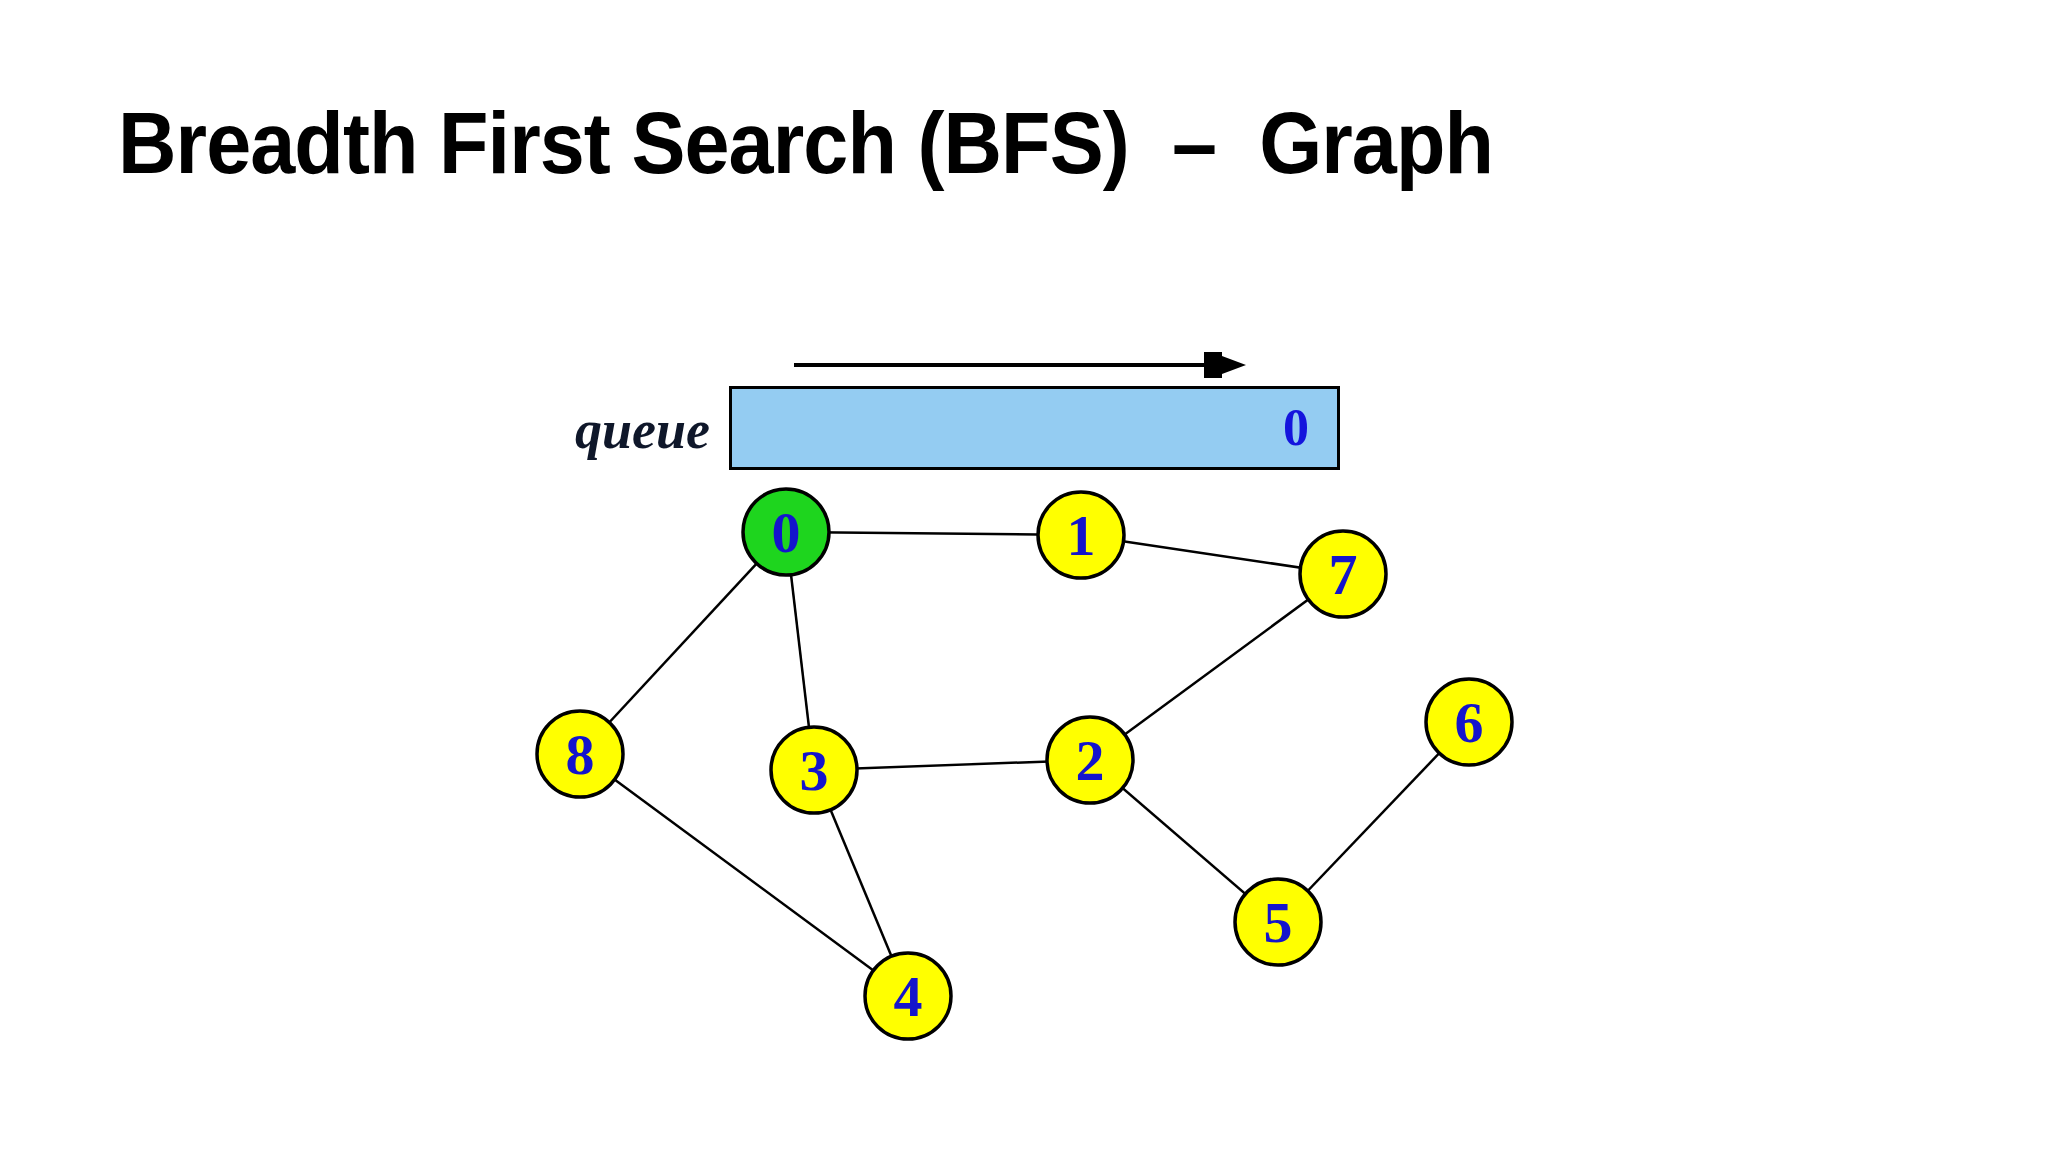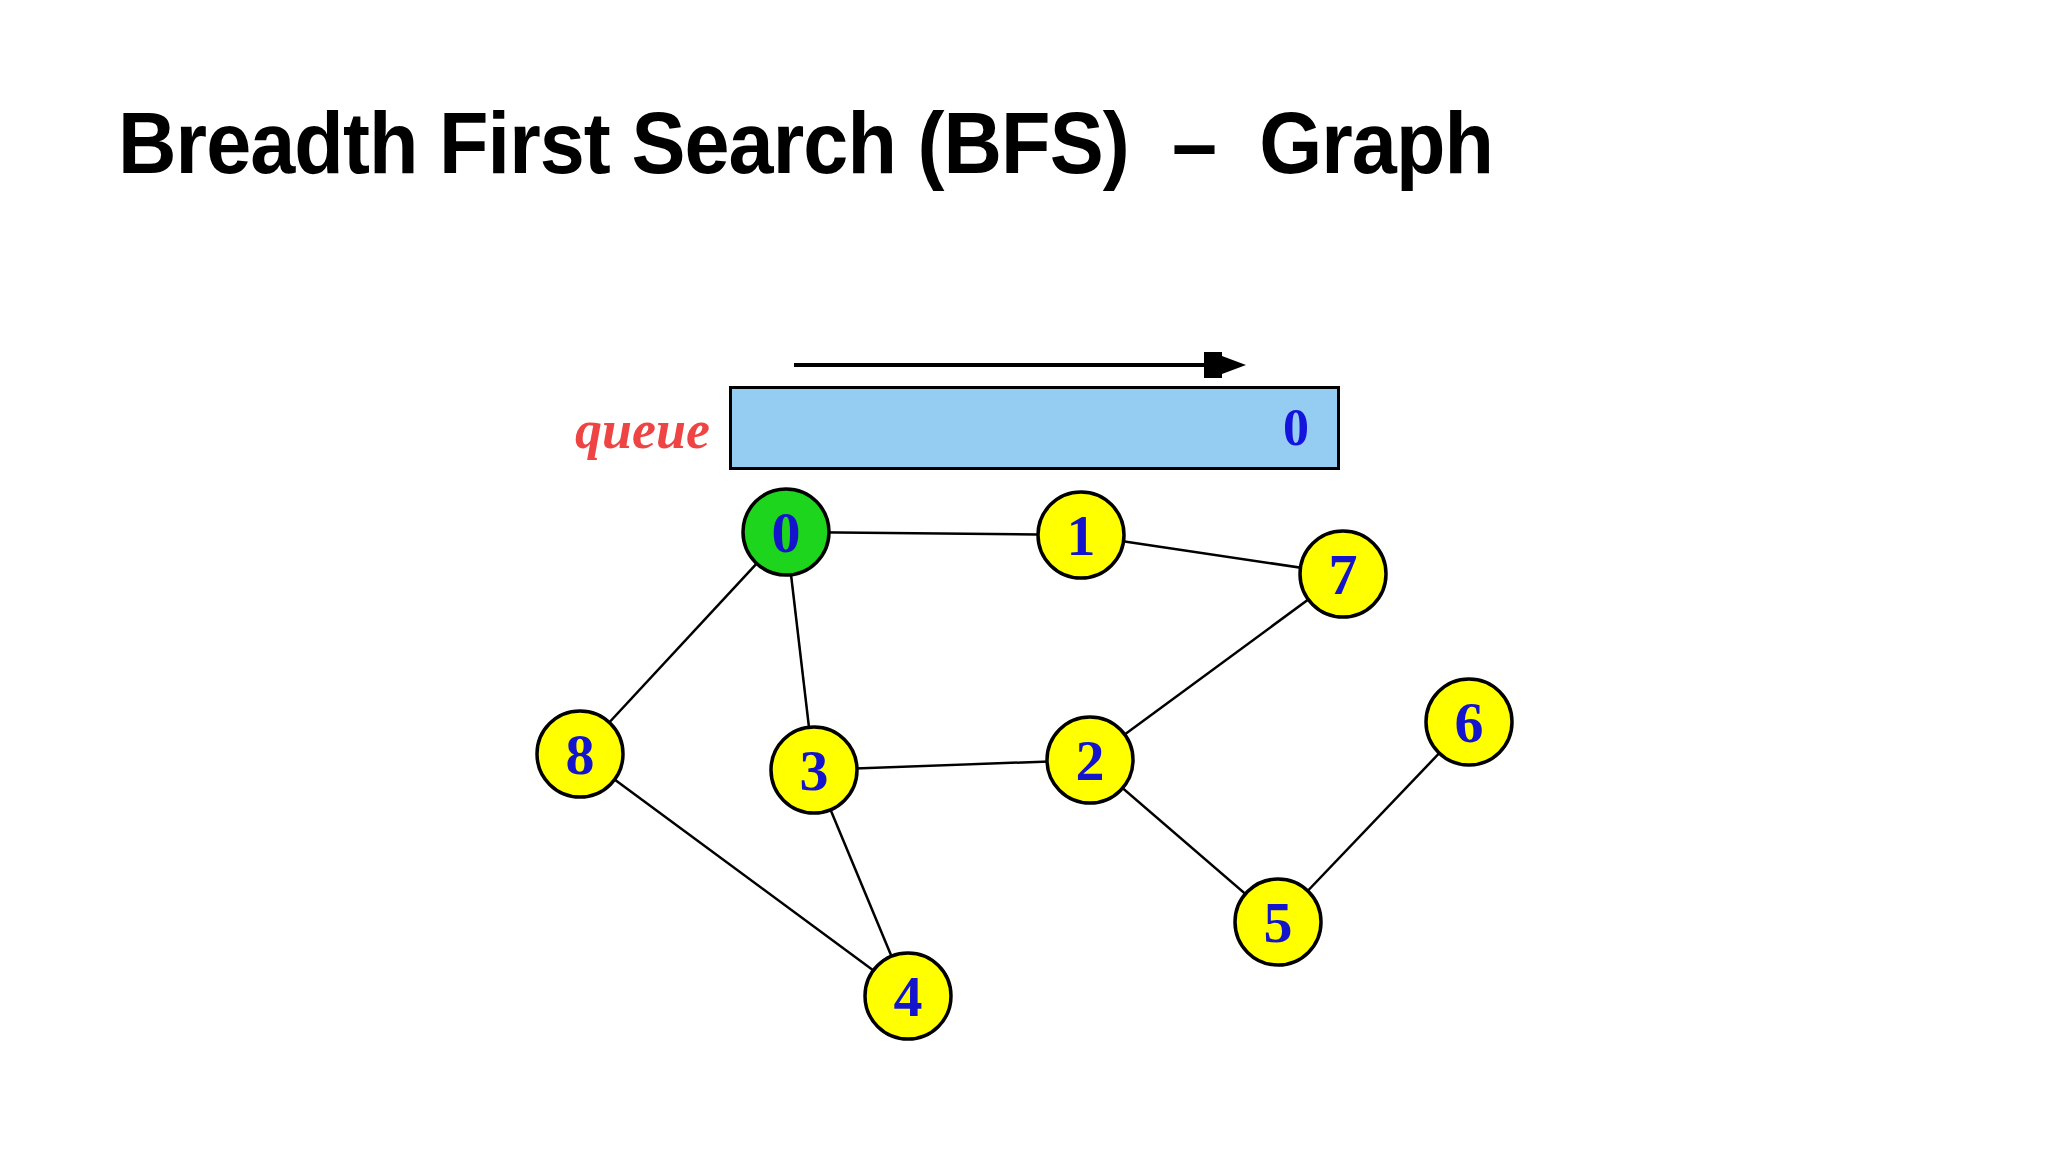--- a/index.html
+++ b/index.html
@@ -97,19 +97,19 @@
         <text x="1090" y="780" class="node-label" fill="#1414CC">2</text>
         <circle cx="1469" cy="722" r="43" fill="#FFFF00" stroke="#000000" stroke-width="3.5"></circle>
         <text x="1469" y="742" class="node-label" fill="#1414CC">6</text>
         <circle cx="1278" cy="922" r="43" fill="#FFFF00" stroke="#000000" stroke-width="3.5"></circle>
         <text x="1278" y="942" class="node-label" fill="#1414CC">5</text>
         <circle cx="908" cy="996" r="43" fill="#FFFF00" stroke="#000000" stroke-width="3.5"></circle>
         <text x="908" y="1016" class="node-label" fill="#1414CC">4</text>
       </g>
   </svg>
 
-  <div class="queue-label" style="color: #ef4444;">queue</div>
+  <div class="queue-label" style="color: #0f172a;">queue</div>
 
   <div class="queue-box" style="background: rgb(148, 204, 242); border-color: rgb(0, 0, 0);">
     <span class="queue-value" style="color: rgb(20, 20, 221);">0</span>
   </div>
 
 </div>
 
 </body></html>

